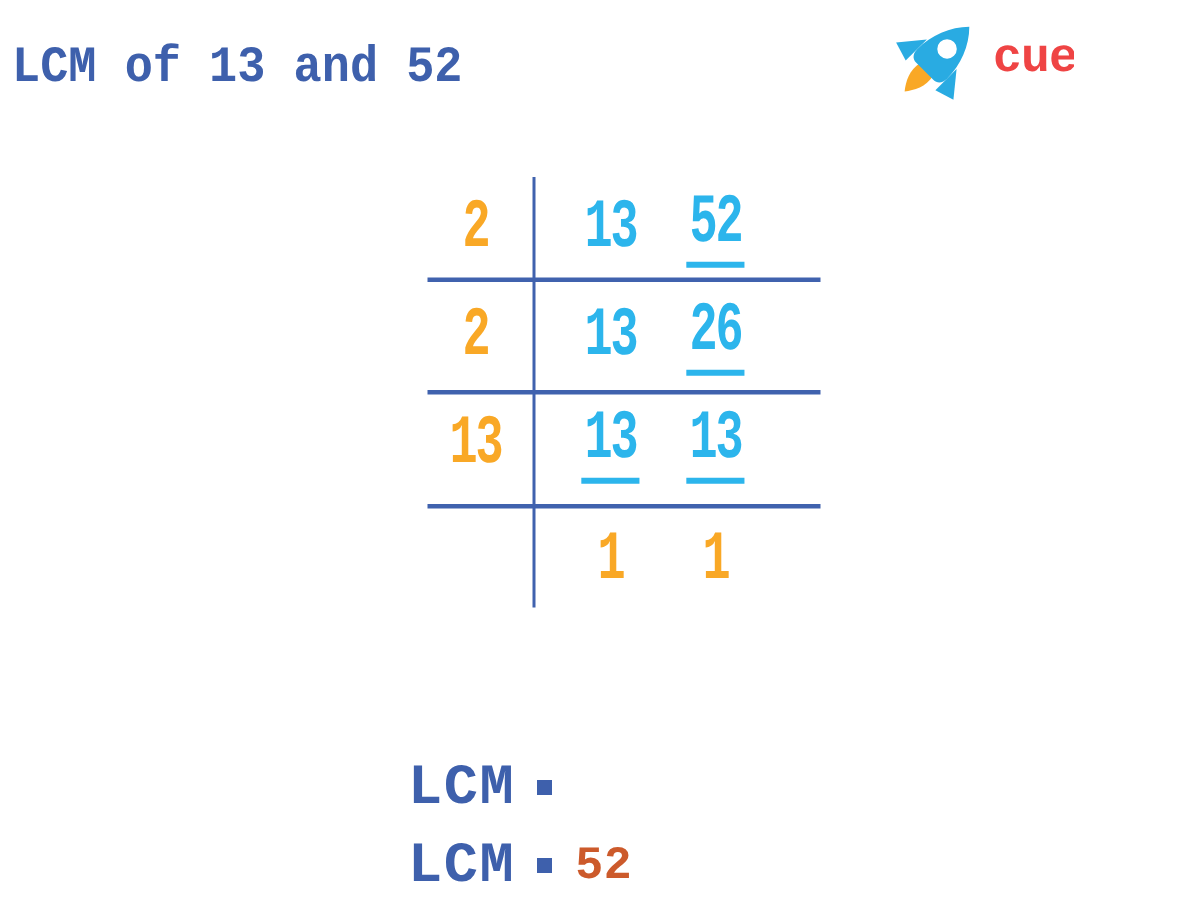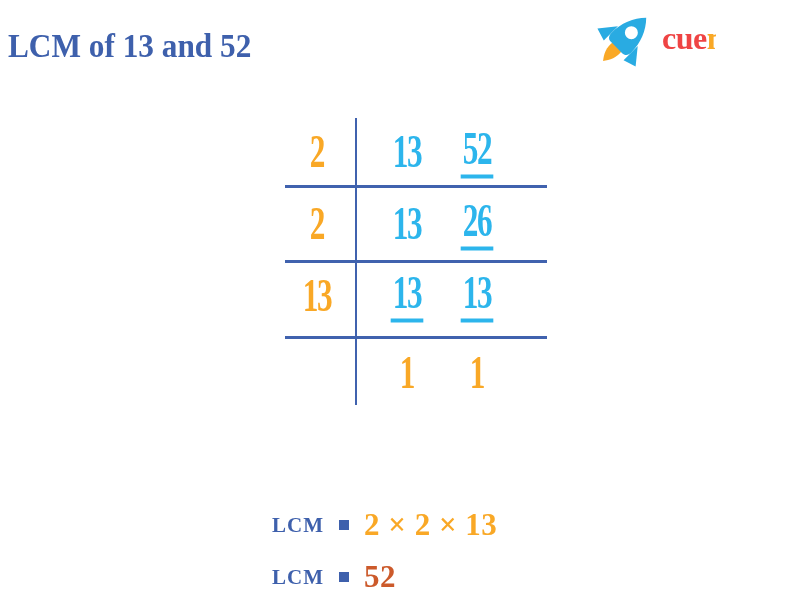--- a/index.html
+++ b/index.html
@@ -1,21 +1,21 @@
 <!DOCTYPE html>
 <html><head>
 <meta charset="utf-8">
 <style>
   * { margin: 0; padding: 0; box-sizing: border-box; }
   html, body { background: #ffffff; }
   .canvas {
     position: relative;
     width: 716px; height: 600px;
     background: #ffffff;
-    font-family: Liberation Serif, serif;
+    font-family: Liberation Mono, monospace;
     overflow: hidden;
   }
 
   
   .title {
     position: absolute;
     left: 8px; top: 27px;
     font-size: 34px;
     font-weight: bold;
     color: #3E60AC;
@@ -76,21 +76,21 @@
     left: 272px;
     height: 38px;
     display: flex;
     align-items: center;
     column-gap: 15px;
     white-space: nowrap;
   }
   .f1 { top: 506px; }
   .f2 { top: 558px; }
   .lcm {
-    font-size: 21px;
+    font-size: 38px;
     font-weight: bold;
     color: #3E60AC;
     letter-spacing: 1px;
   }
   .eq {
     display: inline-block;
     width: 10px; height: 10px;
     background: #3E60AC;
     color: transparent;
     overflow: hidden;
@@ -142,21 +142,20 @@
     <span class="num cyan ul" style="left:407px; top:296px;">13</span>
     <span class="num cyan ul" style="left:477px; top:296px;">13</span>
 
     <span class="num orange" style="left:407px; top:373px;">1</span>
     <span class="num orange" style="left:477px; top:373px;">1</span>
   </div>
 
   <div class="formula f1">
     <span class="lcm">LCM</span>
     <span class="eq">=</span>
-    <span class="expr">2 × 2 × 13</span>
   </div>
 
   <div class="formula f2">
     <span class="lcm">LCM</span>
     <span class="eq">=</span>
     <span class="expr final">52</span>
   </div>
 
 </div>
 

